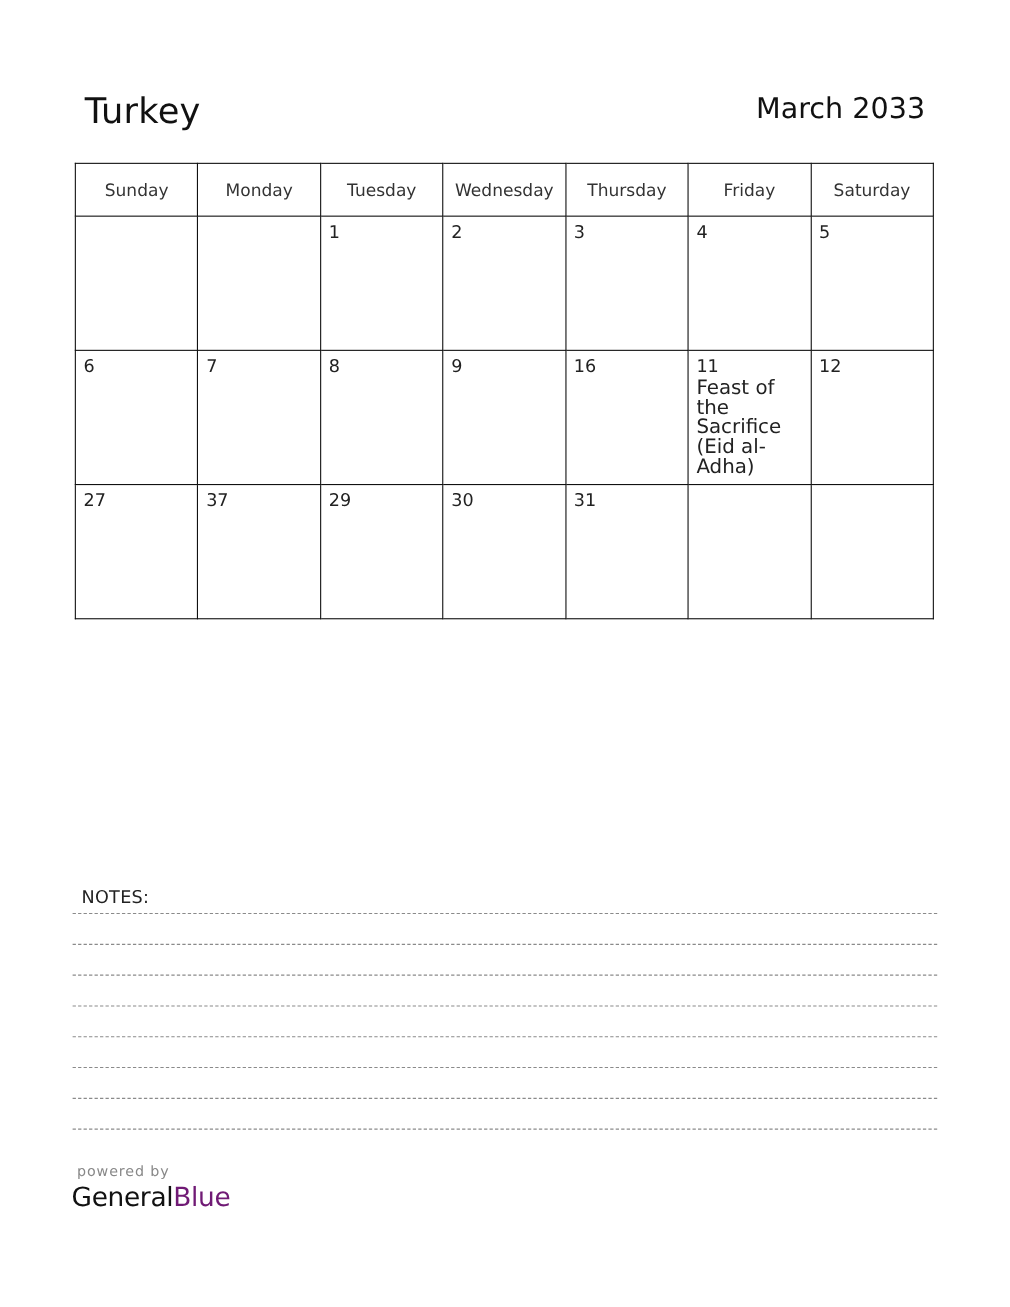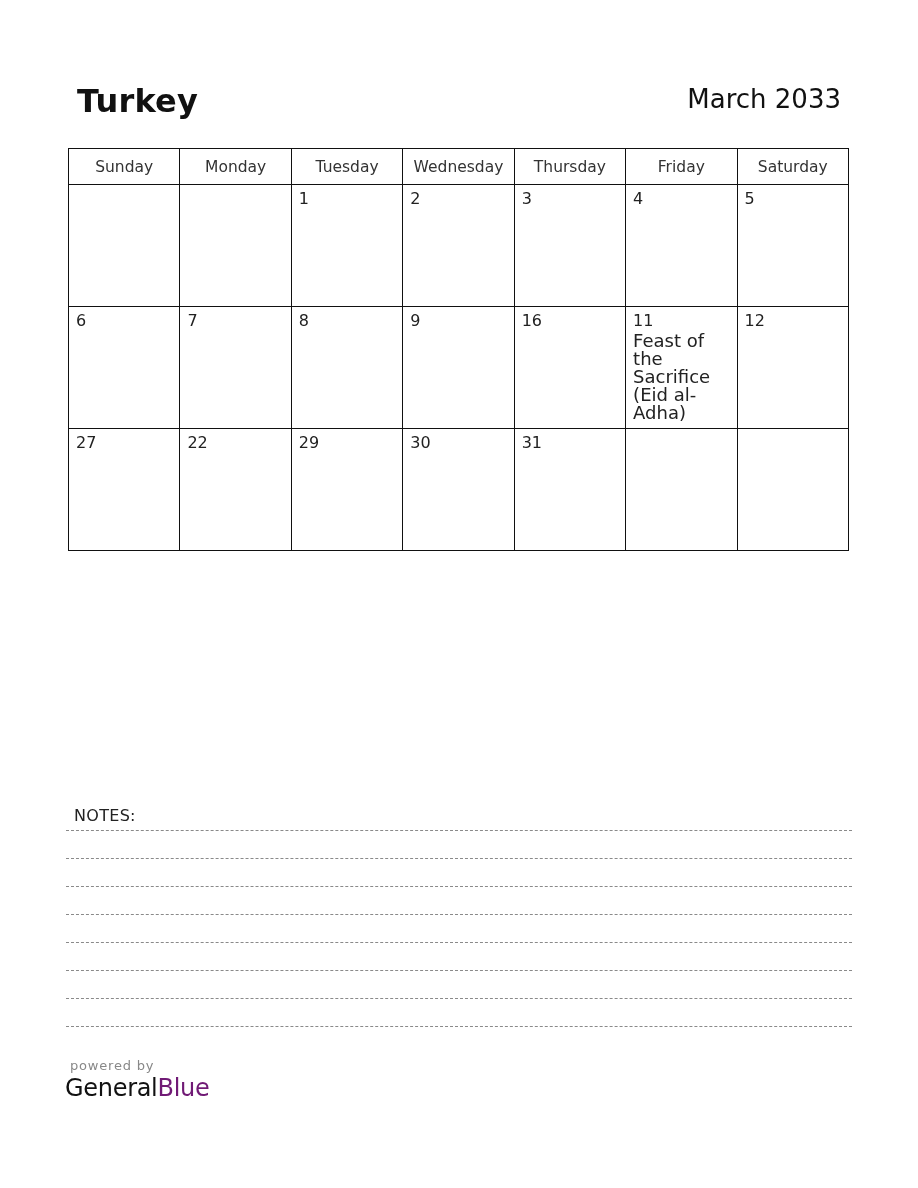--- a/index.html
+++ b/index.html
@@ -1,22 +1,22 @@
 <!DOCTYPE html>
 <html><head>
 <meta charset="utf-8">
 <style>
   html, body { margin: 0; padding: 0; background: #ffffff; }
   body { width: 918px; height: 1188px; position: relative; overflow: hidden;
          font-family: "DejaVu Sans", "Liberation Sans", sans-serif; color: #222; }
-  .country { position: absolute; left: 77px; top: 82px; font-size: 32px; font-weight: 700; letter-spacing: 0.2px; color: #111; }
+  .country { position: absolute; left: 77px; top: 82px; font-size: 32px; font-weight: 400; letter-spacing: 0.2px; color: #111; }
   .month { position: absolute; right: 77px; top: 84px; font-size: 26px; color: #111; }
   table.cal { position: absolute; left: 68px; top: 148px; width: 781px; border-collapse: collapse; table-layout: fixed; }
   table.cal th, table.cal td { border: 1.3px solid #111; }
-  table.cal th { height: 35px; font-weight: 400; font-size: 15.5px; color: #333; text-align: center; padding: 0; }
+  table.cal th { height: 35px; font-weight: 400; font-size: 15.5px; color: #333; text-align: center; padding: 6px; }
   table.cal td { height: 115px; vertical-align: top; padding: 3px 7px; font-size: 16px; color: #222; }
   .daynum { display: block; line-height: 22px; }
   .event { display: block; font-size: 18px; line-height: 18px; color: #222; }
   .notes-label { position: absolute; left: 74px; top: 806px; font-size: 16px; color: #222; letter-spacing: 0.3px; }
   .note-line { position: absolute; left: 66px; width: 786px; height: 0; border-top: 1px dashed #8a8a8a; }
   .powered { position: absolute; left: 70px; top: 1058px; font-size: 13px; color: #888; letter-spacing: 0.8px; }
   .brand { position: absolute; left: 65px; top: 1074px; font-size: 24px; letter-spacing: -0.3px; }
   .brand .g { color: #111; margin-top: 32px; }
   .brand .b { color: #701a75; }
 </style>
@@ -84,21 +84,21 @@
         </td>
         <td>
           <span class="daynum">12</span>
         </td>
       </tr>
       <tr>
         <td>
           <span class="daynum">27</span>
         </td>
         <td>
-          <span class="daynum">22</span>
+          <span class="daynum">37</span>
         </td>
         <td>
           <span class="daynum">29</span>
         </td>
         <td>
           <span class="daynum">30</span>
         </td>
         <td>
           <span class="daynum">31</span>
         </td>

